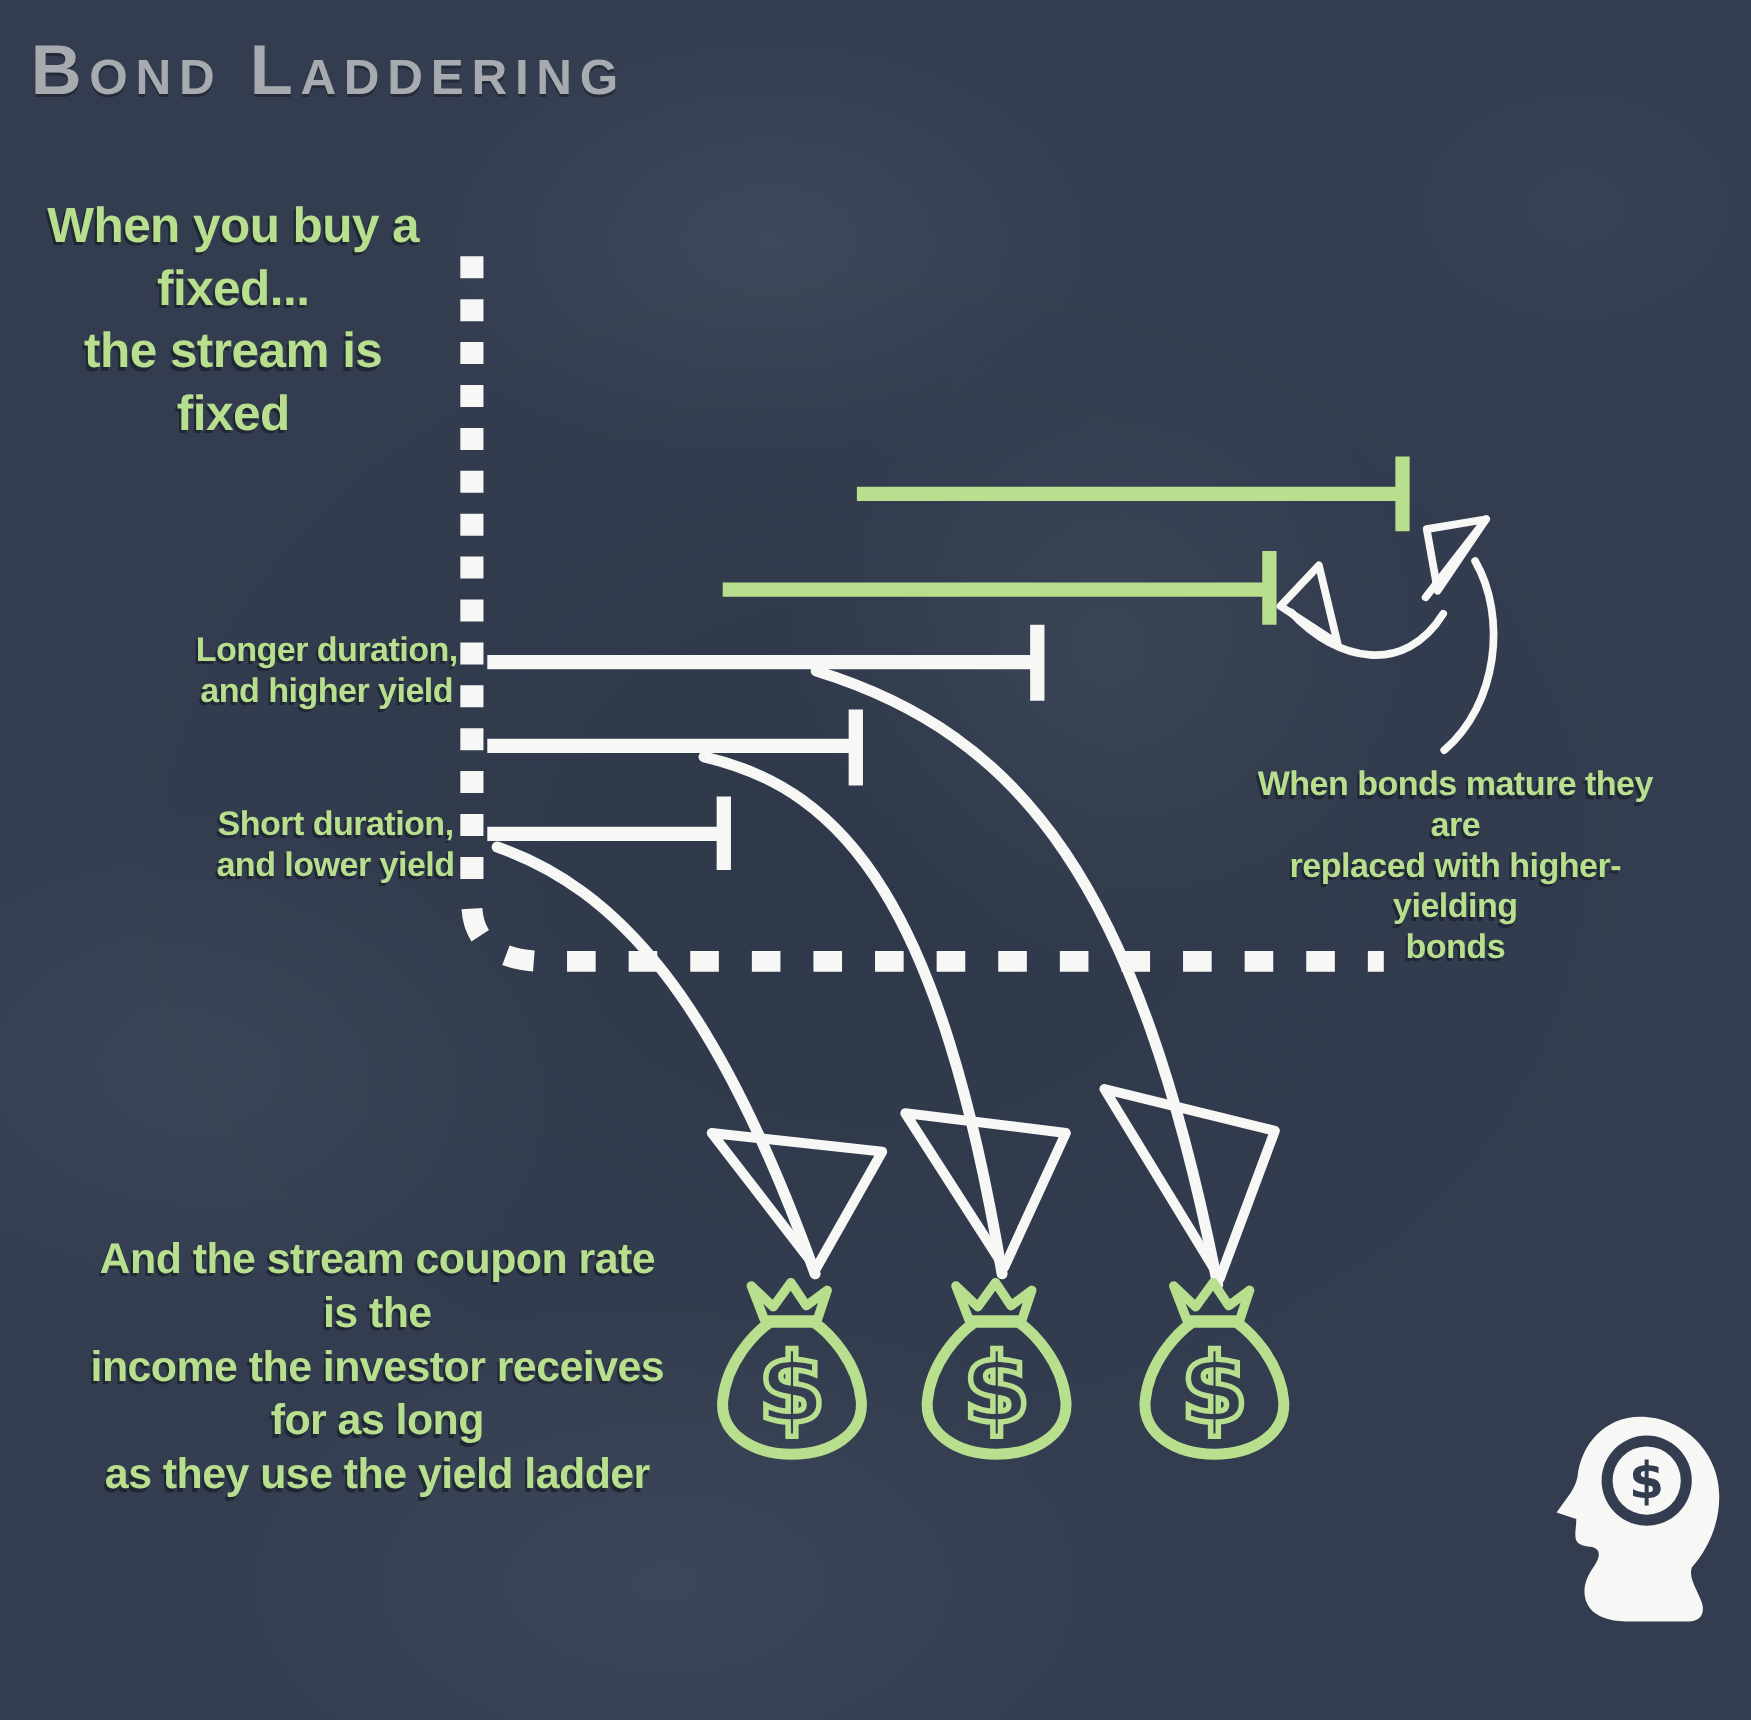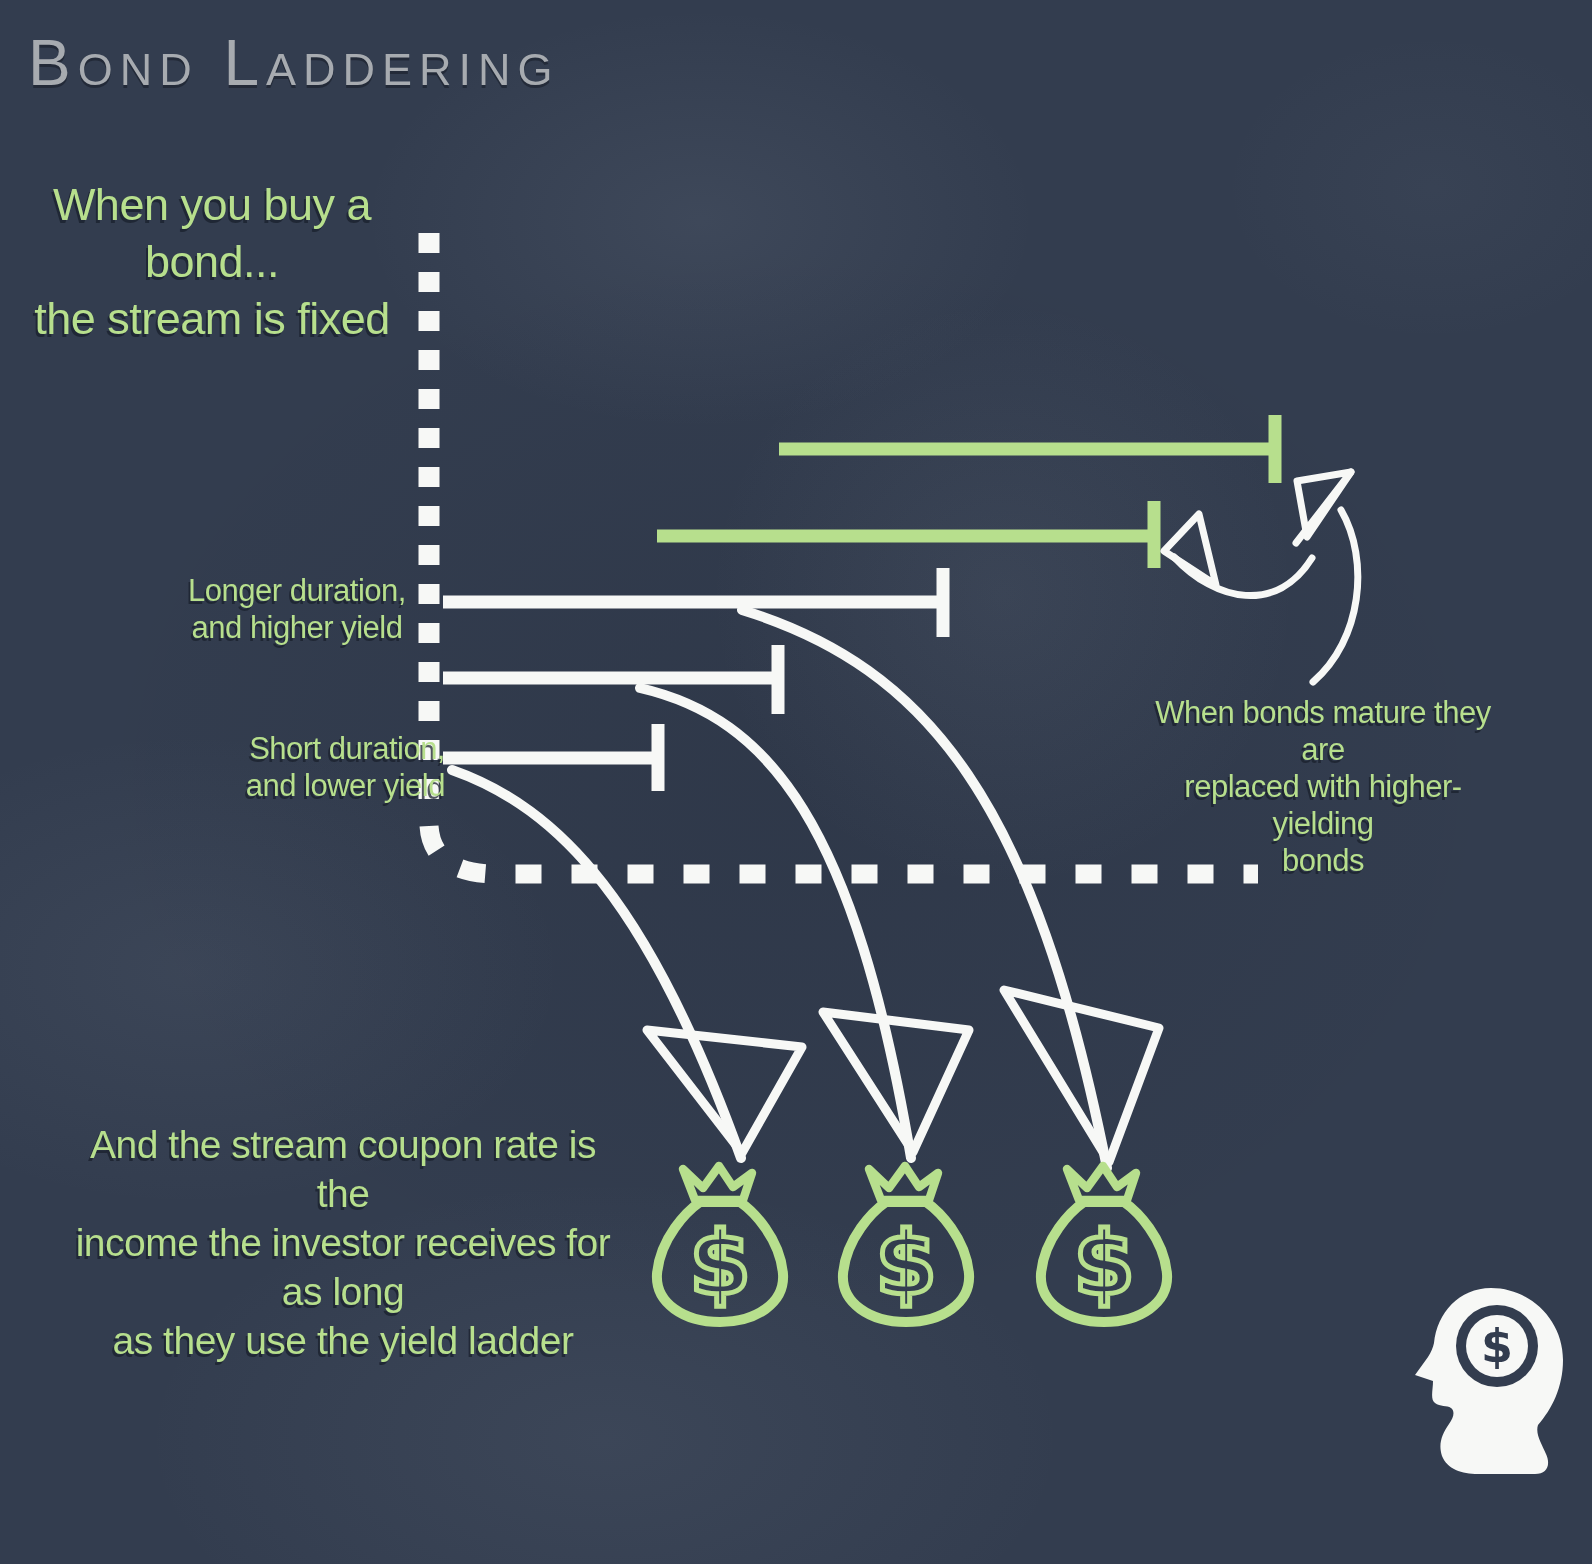--- a/index.html
+++ b/index.html
@@ -8,31 +8,31 @@
     background-color:#333d4f;
     background-image:
       radial-gradient(ellipse 480px 300px at 44% 14%, rgba(160,170,185,.10), transparent 70%),
       radial-gradient(ellipse 420px 420px at 63% 38%, rgba(160,170,185,.09), transparent 70%),
       radial-gradient(ellipse 520px 330px at 12% 62%, rgba(160,170,185,.08), transparent 72%),
       radial-gradient(ellipse 640px 360px at 38% 92%, rgba(150,162,178,.09), transparent 72%),
       radial-gradient(ellipse 300px 220px at 90% 12%, rgba(150,162,178,.05), transparent 70%),
       radial-gradient(ellipse 900px 700px at 50% 50%, rgba(10,14,24,.10), transparent 80%);
     font-family:"Liberation Sans", sans-serif;
   }
-  .txt{position:absolute;font-weight:400;letter-spacing:-.5px;}
+  .txt{position:absolute;font-weight:700;letter-spacing:-.5px;}
   .green{color:#b7df8d;text-shadow:-2px 3px 0 rgba(26,32,44,.75);}
   #title{
     left:28px;top:26px;font-size:64px;letter-spacing:7px;
     font-variant:small-caps;color:#a7abb0;text-shadow:0 3px 0 rgba(22,27,38,.55);
   }
   .centered{text-align:center;}
   #intro{left:32px;top:176px;width:360px;font-size:45px;line-height:57px;}
   #stream-heading{left:770px;top:116px;width:760px;font-size:45px;line-height:55px;}
   #label-longer{left:157px;top:553px;width:280px;font-size:31px;line-height:37px;margin-top:19px;}
-  #label-short{left:165px;top:730px;width:280px;font-size:31px;line-height:37px;text-align:right;}
+  #label-short{left:165px;top:730px;width:280px;font-size:31px;line-height:37px;}
   #mature-note{left:1143px;top:694px;width:360px;font-size:31px;line-height:37px;}
   #blended-note{left:73px;top:1120px;width:540px;font-size:39px;line-height:49px;}
   svg{position:absolute;left:0;top:0;}
   .chalk{stroke:#f7f8f6;fill:none;}
 </style>
 </head>
 <body>
 
 <div id="stage">
 
@@ -89,21 +89,21 @@
       <circle cx="84" cy="64" r="41" fill="#333d4f"></circle>
       <circle cx="84" cy="64" r="31" fill="#f7f8f6"></circle>
       <text x="84" y="80" text-anchor="middle" font-family="DejaVu Sans, sans-serif" font-weight="bold" font-size="46" fill="#333d4f">$</text>
     </g>
   </svg>
 
   <div id="title" class="txt">Bond Laddering</div>
 
   <div id="intro" class="txt green centered">
     <div>When you buy a</div>
-    <div>bond...</div>
+    <div>fixed...</div>
     <div>the stream is fixed</div>
   </div>
 
 
   <div id="label-longer" class="txt green centered">
     <div>Longer duration,</div>
     <div>and higher yield</div>
   </div>
 
   <div id="label-short" class="txt green centered">

